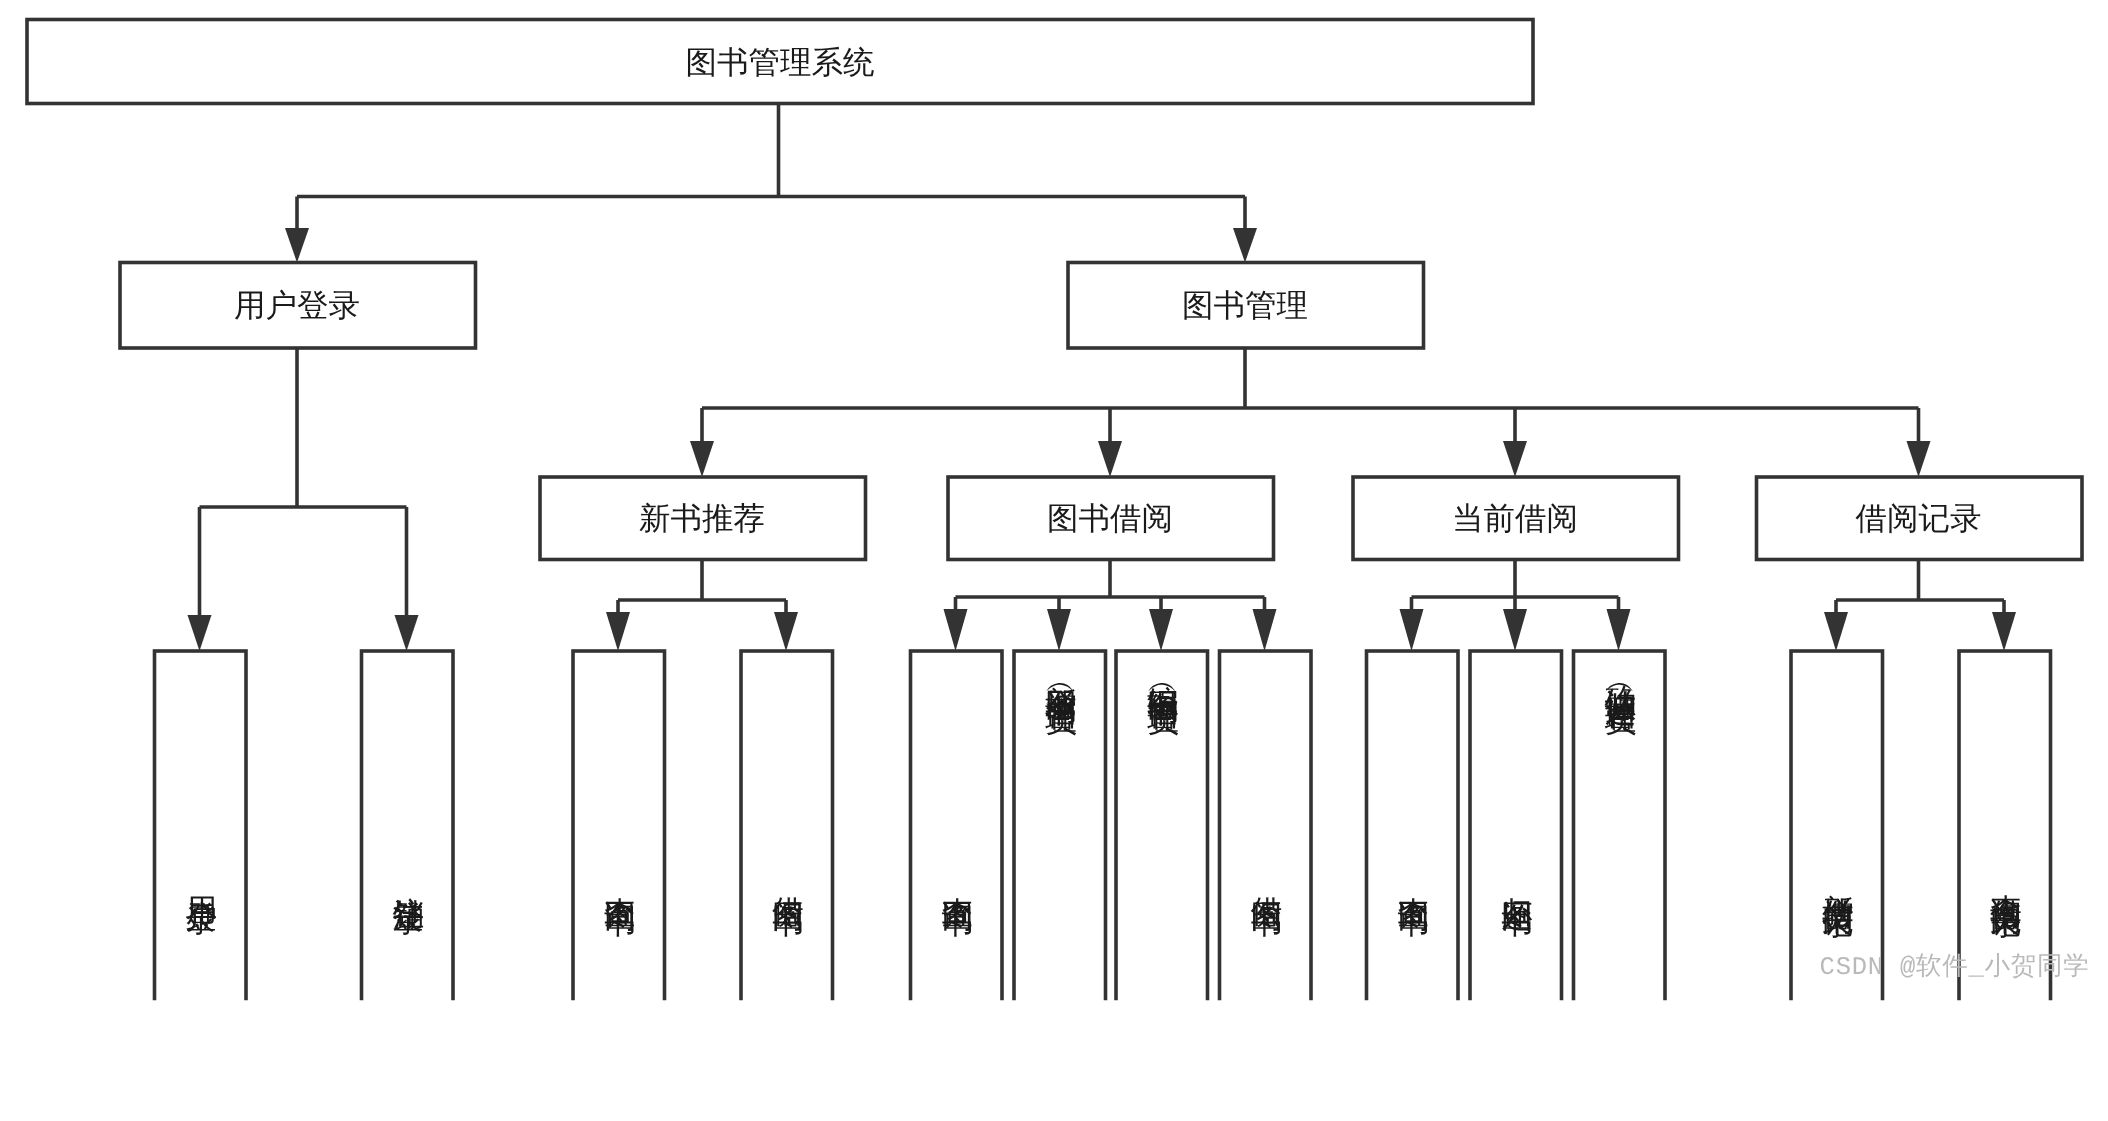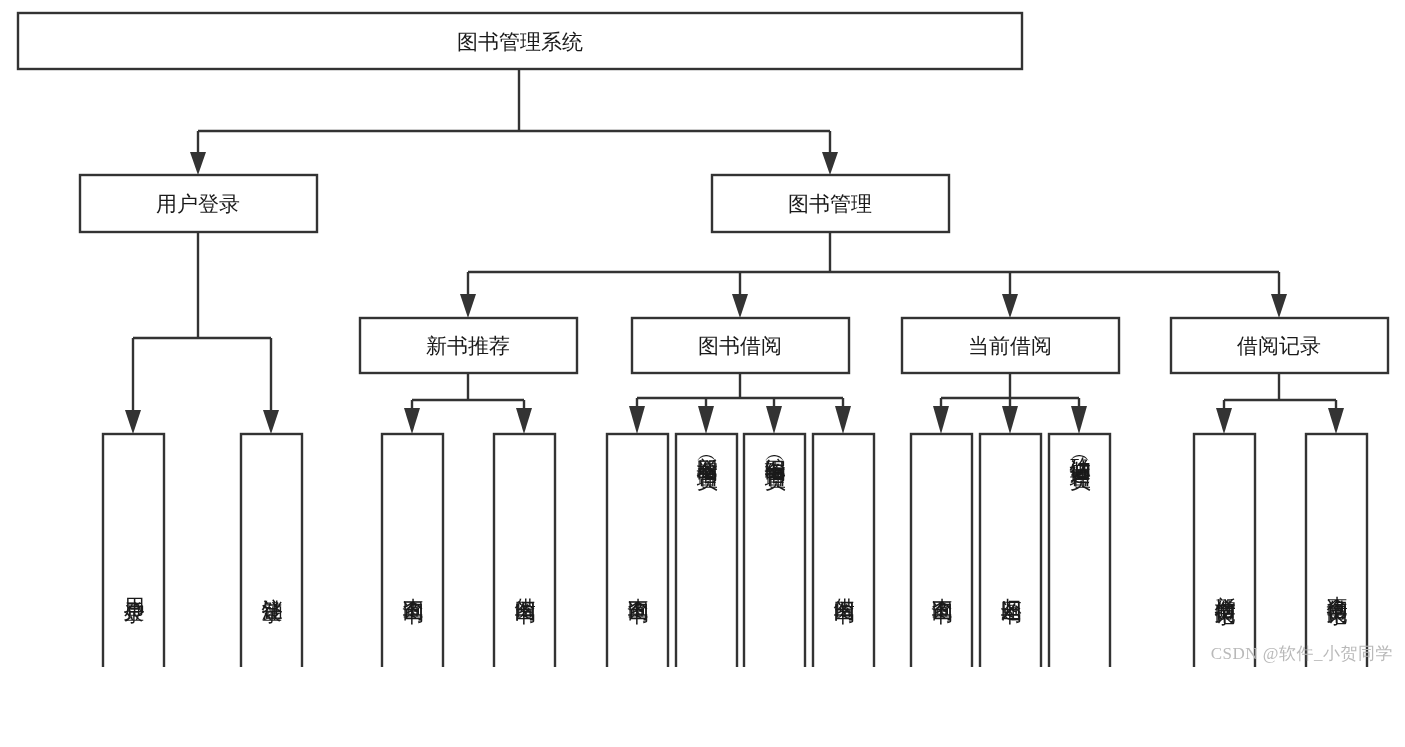--- a/index.html
+++ b/index.html
@@ -60,22 +60,22 @@
     font-family: "DejaVu Sans", "Liberation Sans", sans-serif;
     font-size: 21px;
     line-height: 1.22;
     letter-spacing: 2px;
     color: #1a1a1a;
     white-space: nowrap;
   }
   .watermark {
     position: absolute;
     right: 12px;
-    bottom: 2px;
-    font-family: Liberation Serif, serif;
+    bottom: 12px;
+    font-family: Liberation Mono, monospace;
     font-size: 17px;
     color: #b9b9b9;
     letter-spacing: 0.5px;
     white-space: nowrap;
   }
 </style>
 </head>
 <body>
 
 <div id="diagram-root">

